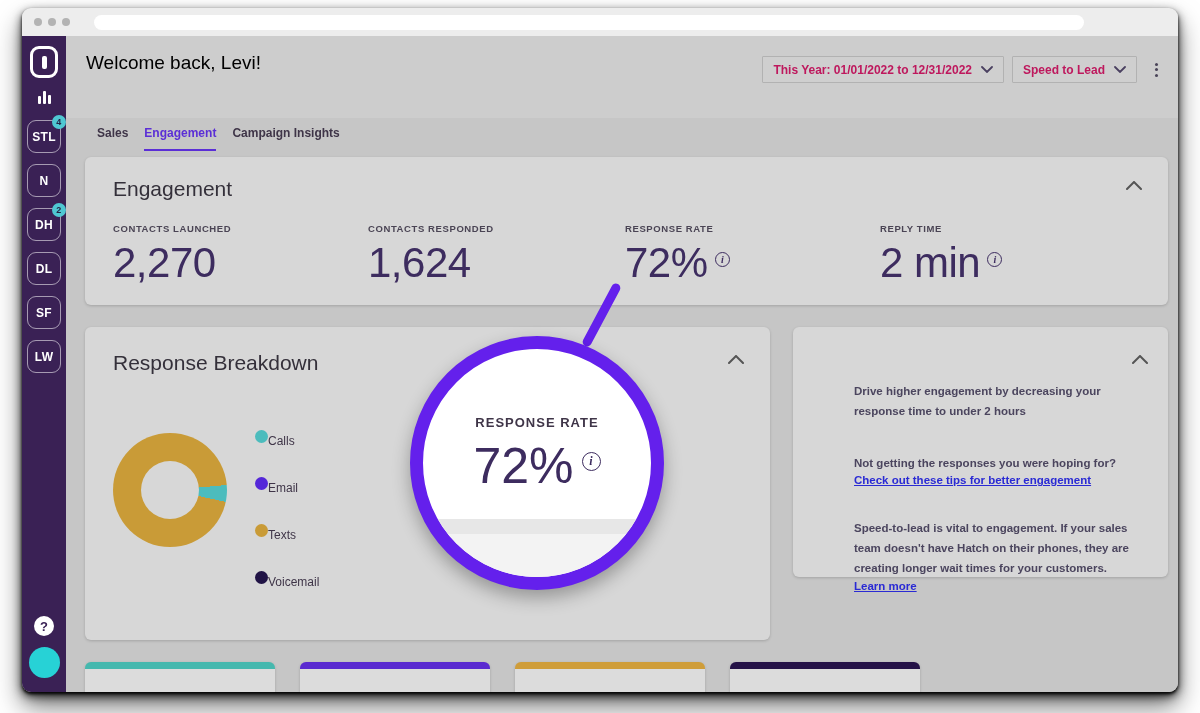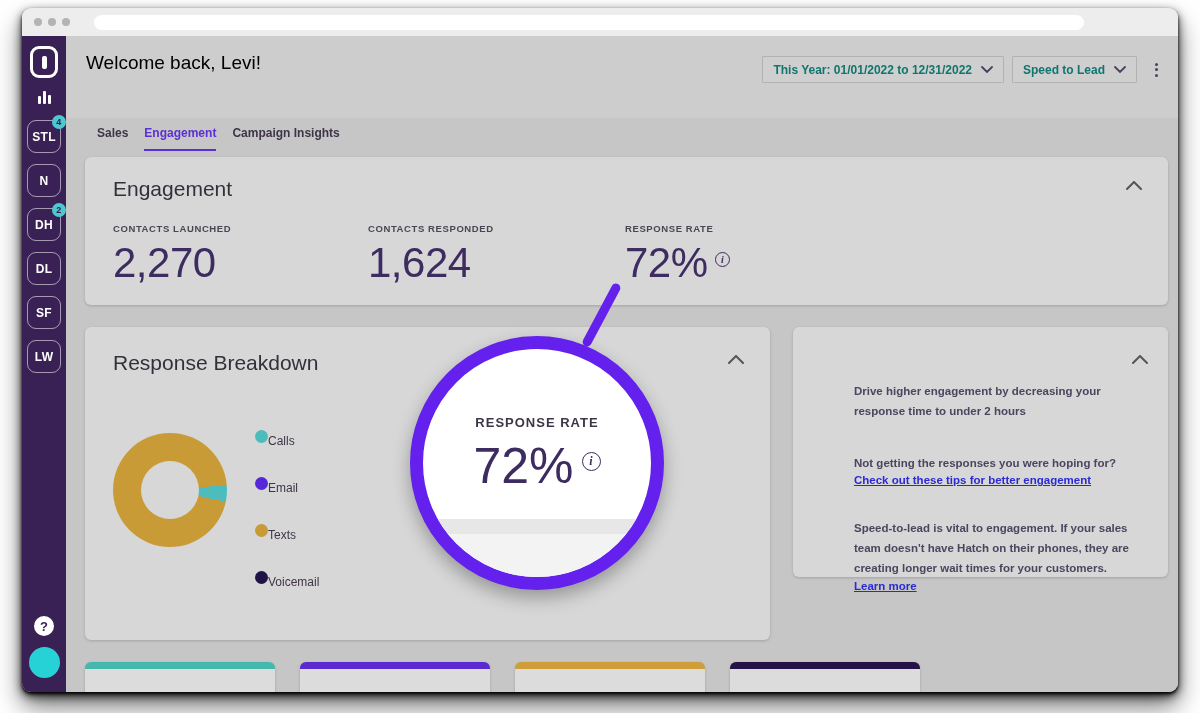--- a/index.html
+++ b/index.html
@@ -39,21 +39,21 @@
     font-size:13px; font-weight:bold; display:flex; align-items:center; justify-content:center; }
   .me-avatar { width:31px; height:31px; border-radius:50%; background:#27d2d6; }
 
   
   .content { position:relative; flex:1; background:#c6c6c6; }
   .header-strip { position:absolute; left:0; top:0; width:100%; height:82px; background:#cdcdcd; }
   .greeting { position:absolute; left:20px; top:16px; font-size:19px; color:#000000; }
   .controls { position:absolute; right:12px; top:20px; display:flex; align-items:center; gap:8px; }
   .drop-btn { height:27px; border:1px solid #b2b2b2; border-radius:1px; background:#cfcfcf;
     display:flex; align-items:center; gap:9px; padding:0 10px;
-    font-size:12px; font-weight:bold; color:#0f766e; }
+    font-size:12px; font-weight:bold; color:#be185d; }
   .kebab { display:flex; flex-direction:column; gap:2.5px; padding:4px 8px 4px 10px; }
   .kebab i { width:3px; height:3px; border-radius:50%; background:#4a4458; }
 
   .tabs { position:absolute; left:31px; top:90px; display:flex; gap:16px; }
   .tab { font-size:12px; font-weight:bold; color:#3f3548; padding-bottom:9px; }
   .tab.active { color:#5b2ed6; border-bottom:2px solid #5b2ed6; }
 
   .card { position:absolute; background:#d7d7d7; border-radius:6px;
     box-shadow:0 1px 3px rgba(0,0,0,.18); }
   .chev { position:absolute; }
@@ -217,20 +217,24 @@
               <div class="m-value">2,270</div>
             </div>
             <div>
               <div class="m-label">CONTACTS RESPONDED</div>
               <div class="m-value">1,624</div>
             </div>
             <div>
               <div class="m-label">RESPONSE RATE</div>
               <div class="m-value"><span>72%</span><span class="info">i</span></div>
             </div>
+            <div>
+              <div class="m-label">REPLY TIME</div>
+              <div class="m-value"><span>2 min</span><span class="info">i</span></div>
+            </div>
           </div>
         </div>
 
         <div class="card rb-card">
           <div class="panel-title">Response Breakdown</div>
           <svg class="chev" style="right:26px; top:28px;" width="16" height="9">
               <path d="M1 8 L8 1 L15 8" stroke="#555" stroke-width="2" fill="none" stroke-linecap="round"></path>
             </svg>
           <div class="donut-wrap">
             <div class="donut" id="donut" style="background: conic-gradient(rgb(201, 155, 55) 0deg, rgb(201, 155, 55) 85deg, rgb(76, 188, 189) 85deg, rgb(76, 188, 189) 102deg, rgb(201, 155, 55) 102deg, rgb(201, 155, 55) 360deg);"></div>

